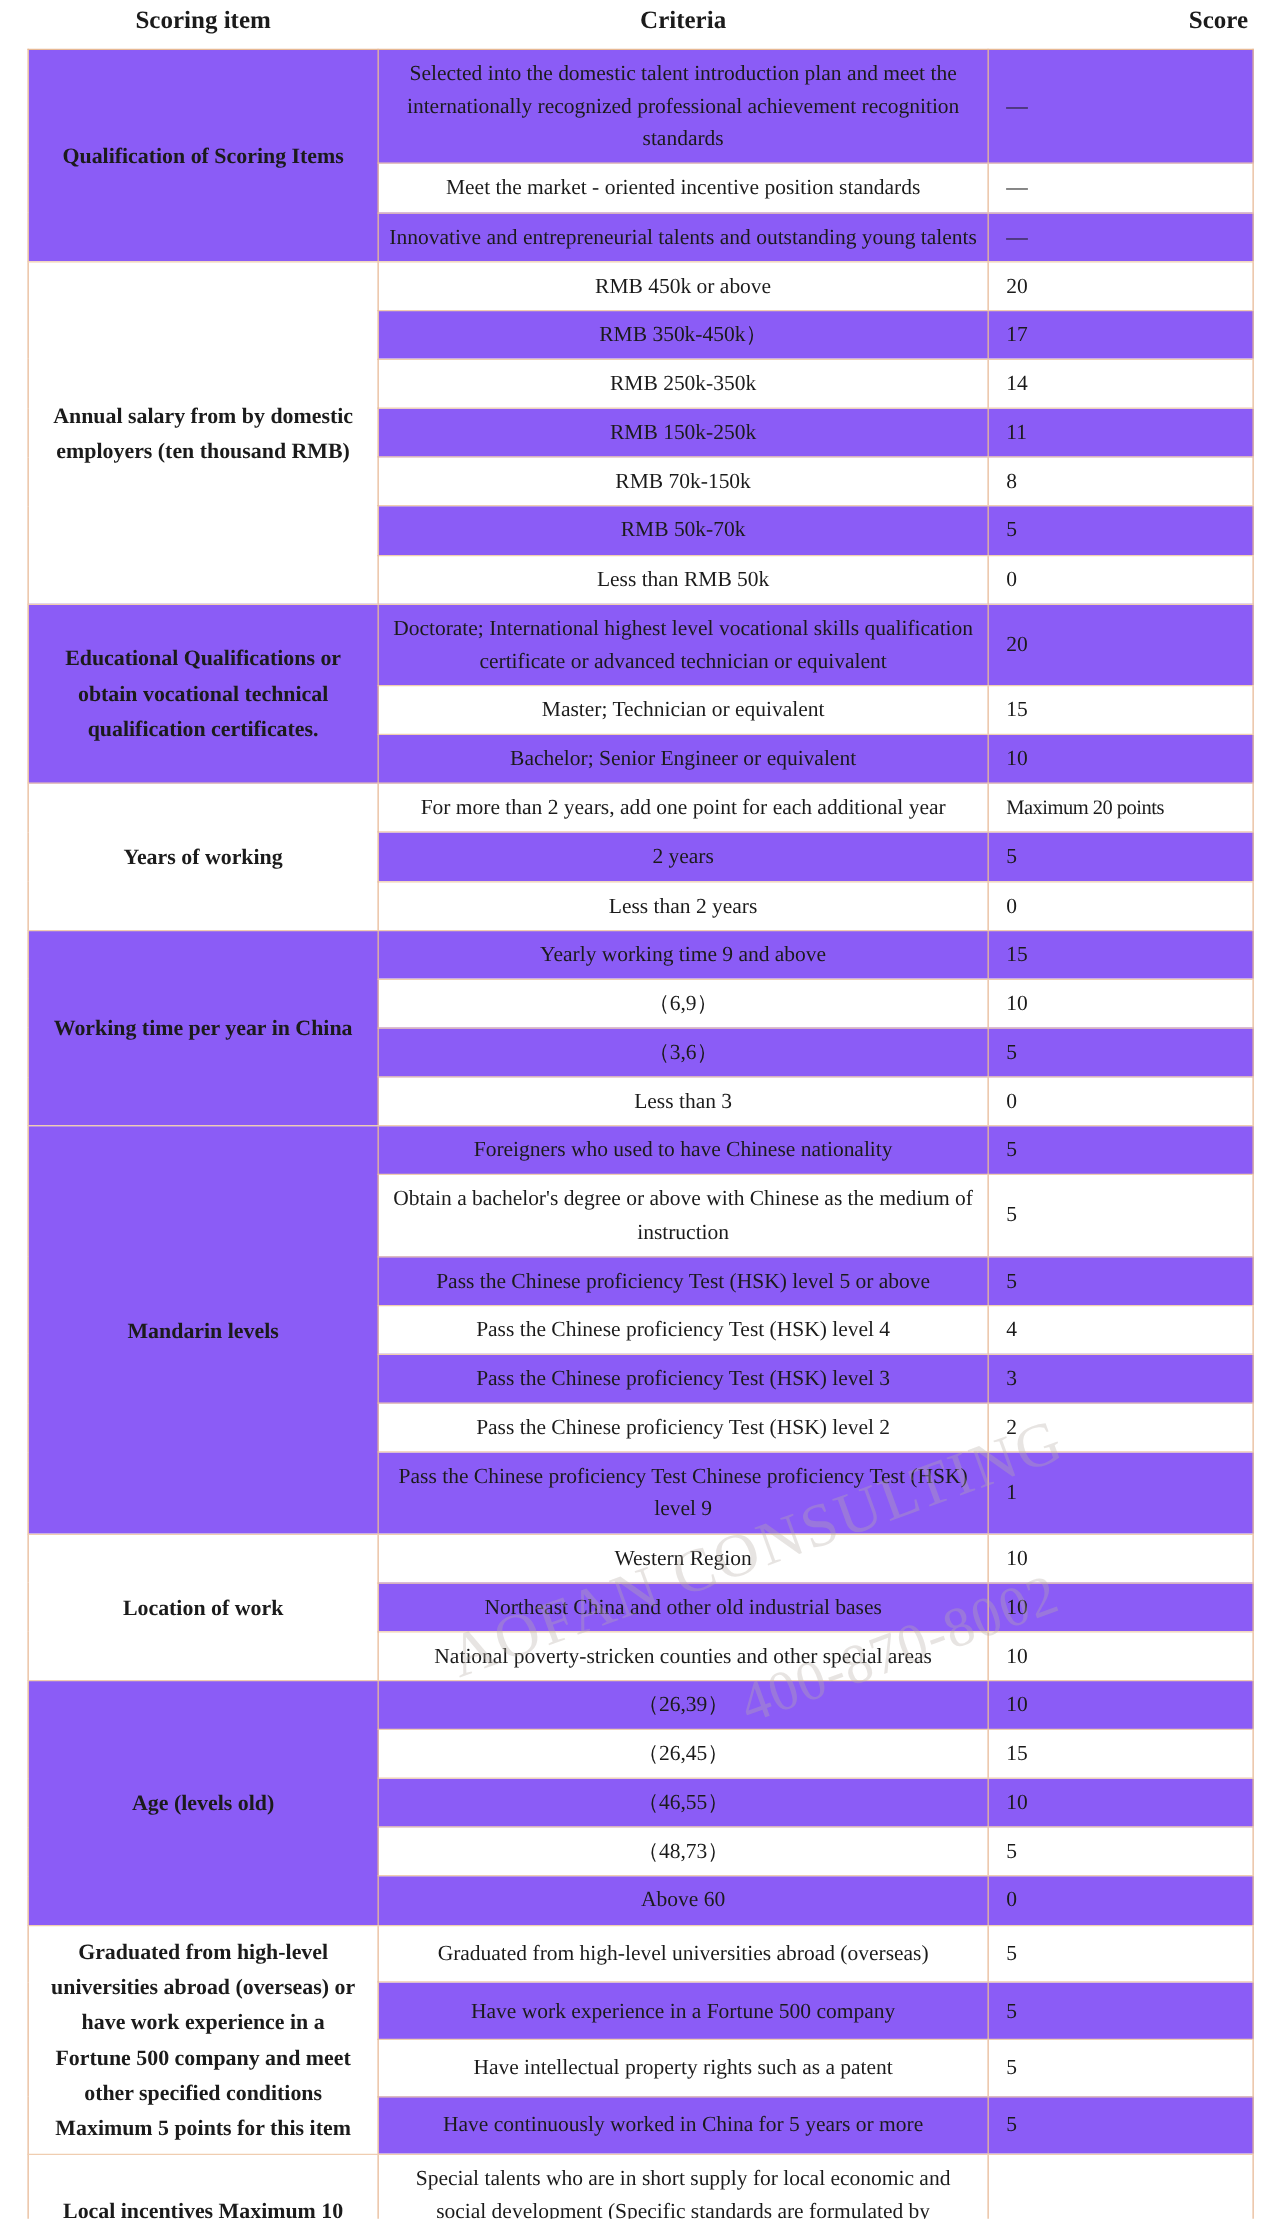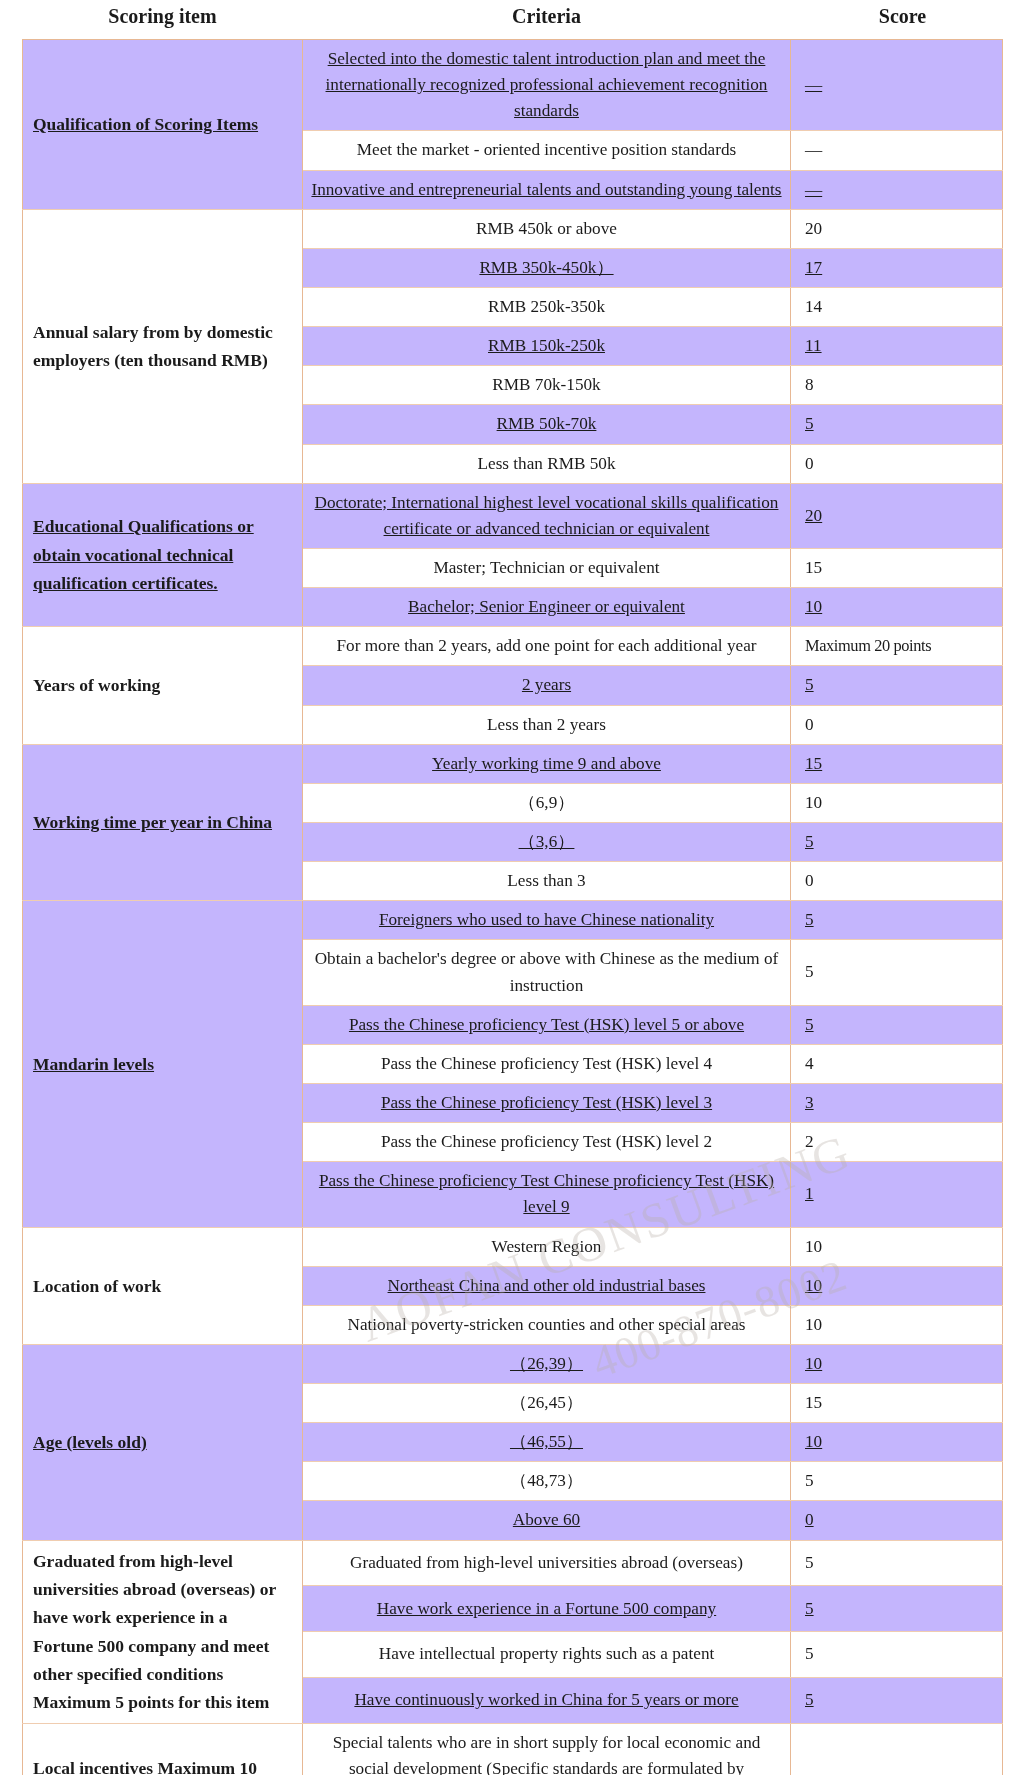--- a/index.html
+++ b/index.html
@@ -67,36 +67,36 @@
 
   thead th {
     border: none;
     font-size: 20px;
     font-weight: bold;
     padding: 5px 4px 11px 4px;
     text-align: center;
     background: transparent;
     margin-top: 16px;
   }
-  thead th.th-score { text-align: center; padding-left: 16px; }
+  thead th.th-score { text-align: right; padding-left: 16px; }
 
   tbody td {
     border-left: 1px solid #e7b894;
     border-right: 1px solid #e7b894;
     border-top: 1px solid #f0cdb0;
     border-bottom: 1px solid #f0cdb0;
     font-size: 17.2px;
     line-height: 1.52;
     padding: 6px 8px;
     vertical-align: middle;
     background: #ffffff;
   }
-  tbody tr.band td { background: #c4b5fd; text-decoration: underline; }
+  tbody tr.band td { background: #8b5cf6; }
   td.cell-item {
-    text-align: left;
+    text-align: center;
     font-weight: bold;
     font-size: 17.5px;
     line-height: 1.62;
     background: #fae0cd;
     border-left: 1px solid #e7b894;
     border-right: 1px solid #e7b894;
     padding: 6px 10px;
   }
   td.cell-item.plain { background: #ffffff; }
   td.cell-crit { text-align: center; }

